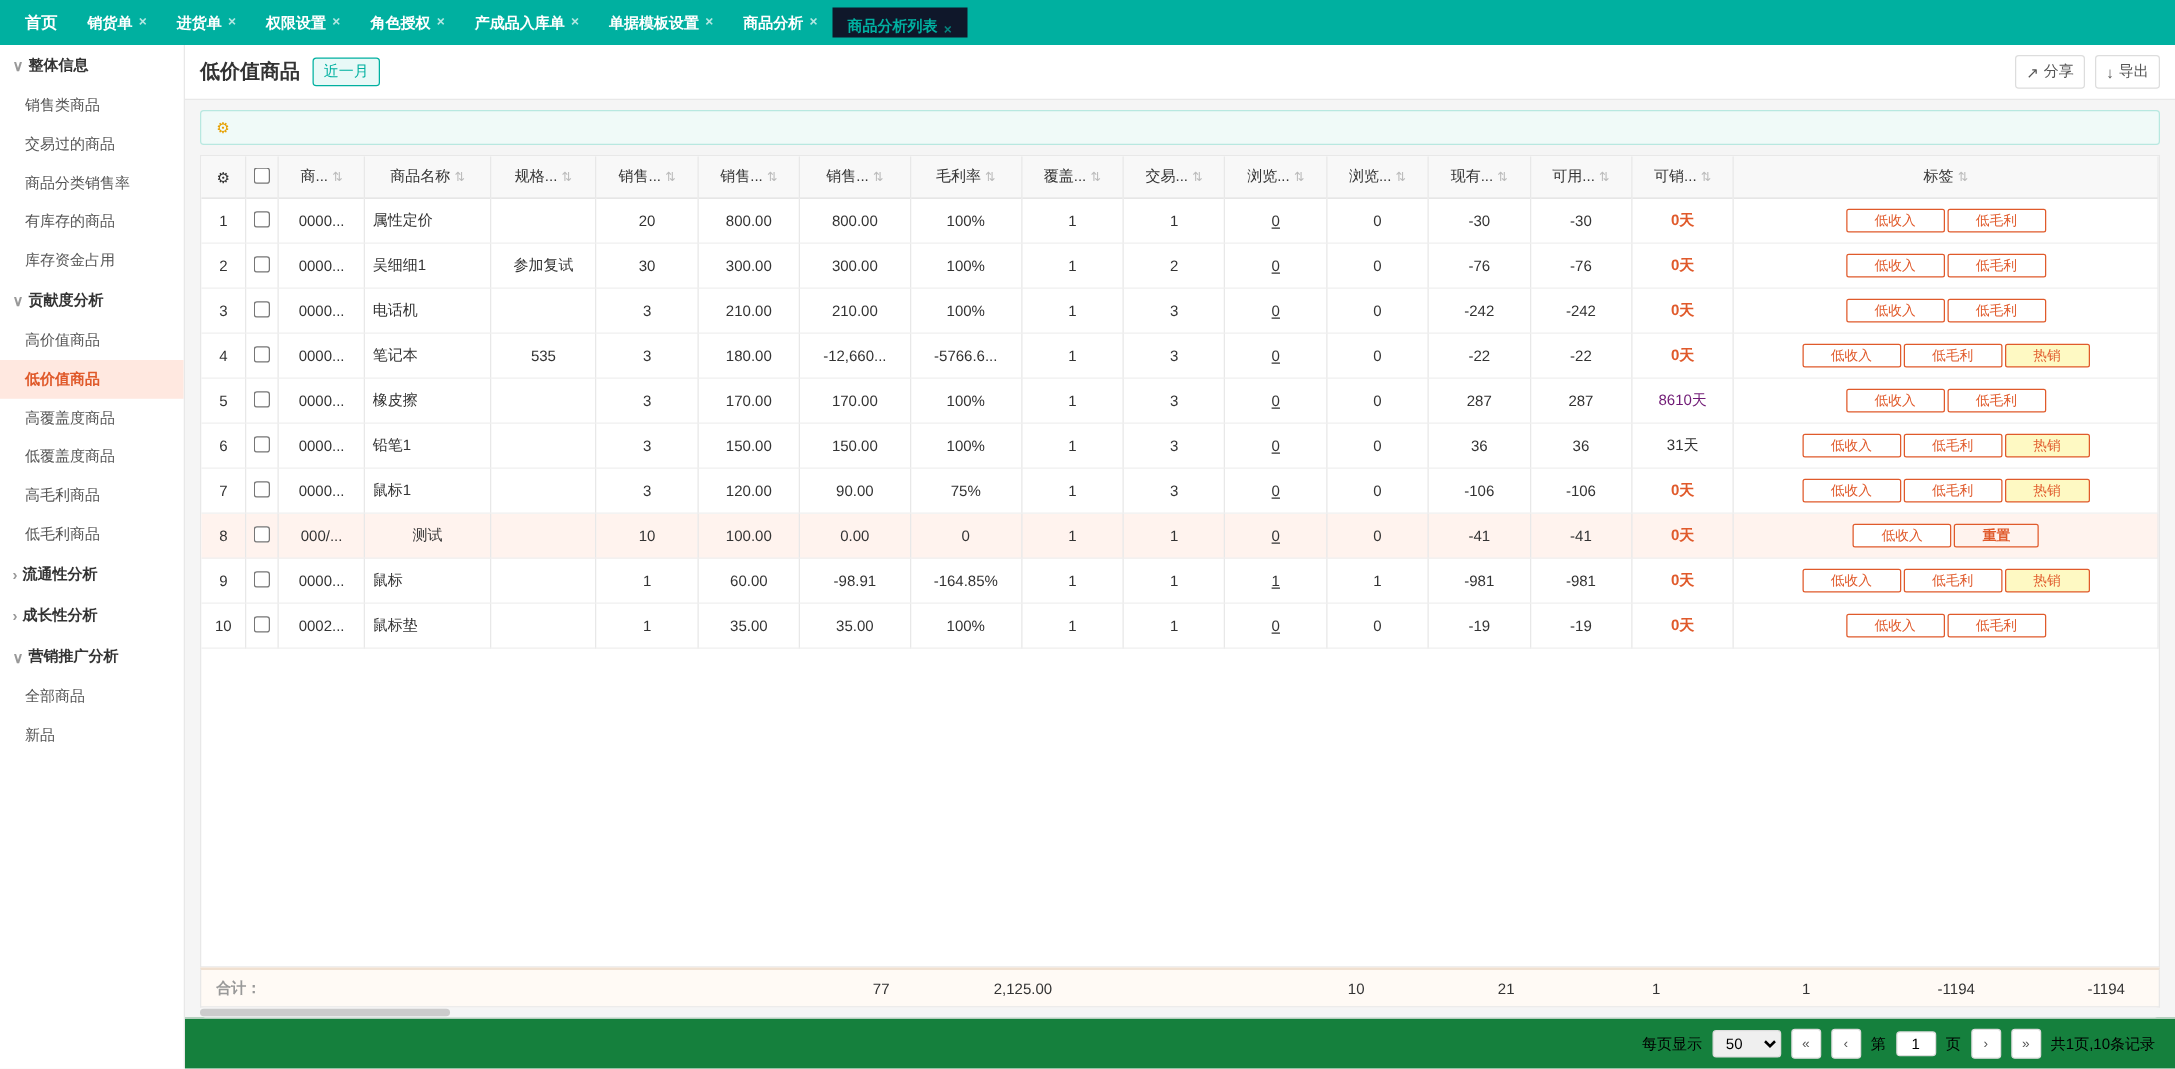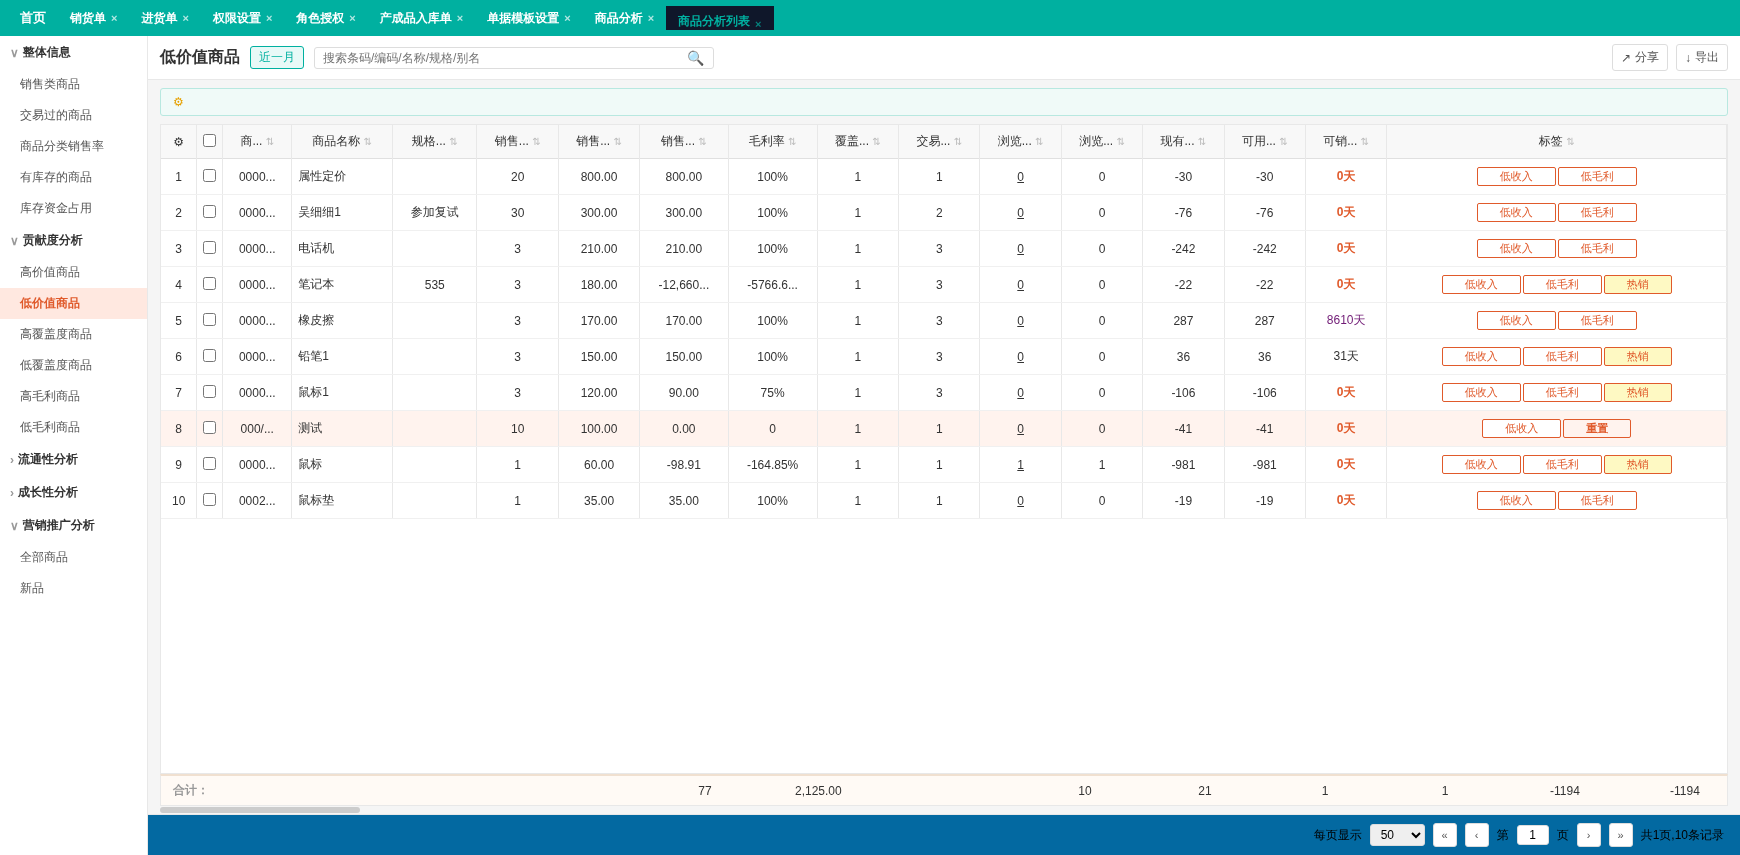--- a/index.html
+++ b/index.html
@@ -206,21 +206,21 @@
     }
     .footer-label { color: #999; margin-right: 20px; font-weight: bold; }
     .footer-values { display: flex; gap: 60px; flex: 1; }
 
     
     .pagination-bar {
       display: flex;
       align-items: center;
       justify-content: flex-end;
       padding: 8px 16px;
-      background: #0369a1;
+      background: #15803d;
       border-top: 1px solid #e8e8e8;
       gap: 8px;
       font-size: 12px;
     }
     .page-size-select {
       border: 1px solid #ddd;
       border-radius: 3px;
       padding: 2px 6px;
       font-size: 12px;
     }
@@ -341,24 +341,20 @@
     </div>
     <div class="sidebar-item">全部商品</div>
     <div class="sidebar-item">新品</div>
   </div>
 
   <div class="content-area">
 
     <div class="content-header">
       <span class="page-title">低价值商品</span>
       <button class="filter-btn">近一月</button>
-      <div class="search-box">
-        <input type="text" placeholder="搜索条码/编码/名称/规格/别名" style="">
-        <span class="search-icon">🔍</span>
-      </div>
       <div class="header-actions">
         <button class="action-btn">
           <span>↗</span>
           <span>分享</span>
         </button>
         <button class="action-btn">
           <span>↓</span>
           <span>导出</span>
         </button>
       </div>
@@ -522,21 +518,21 @@
       <td>0</td>
       <td>-106</td>
       <td>-106</td>
       <td style="color:#e05a2b;font-weight:bold">0天</td>
       <td><span class="tag tag-orange">低收入</span><span class="tag tag-orange">低毛利</span><span class="tag tag-hot">热销</span></td>
     </tr>
             <tr class="highlighted">
       <td>8</td>
       <td class="checkbox-cell"><input type="checkbox" style=""></td>
       <td>000/...</td>
-      <td style="text-align:left">测试</td>
+      <td style="text-align:center">测试</td>
       <td></td>
       <td>10</td>
       <td>100.00</td>
       <td>0.00</td>
       <td>0</td>
       <td>1</td>
       <td>1</td>
       <td><span class="underline-link">0</span></td>
       <td>0</td>
       <td>-41</td>

